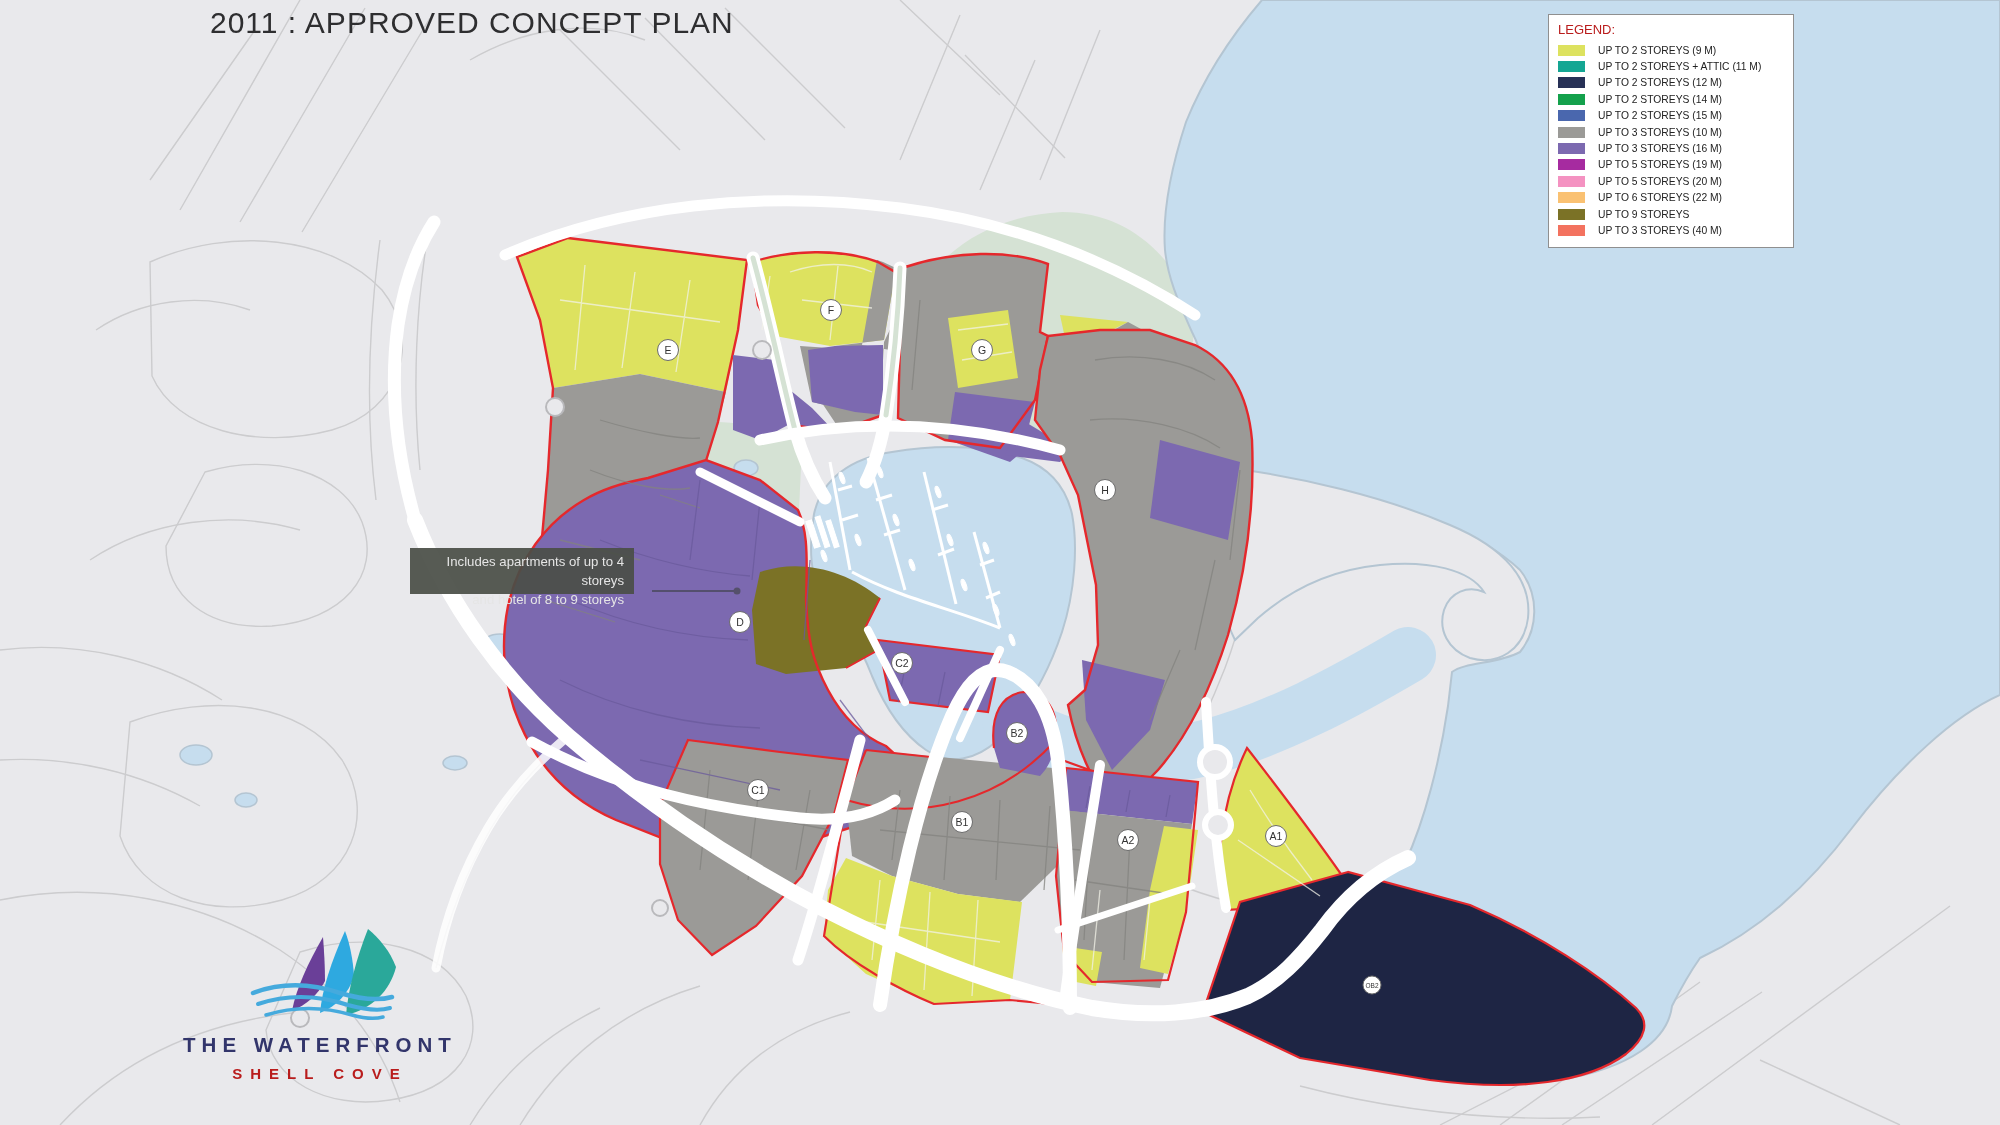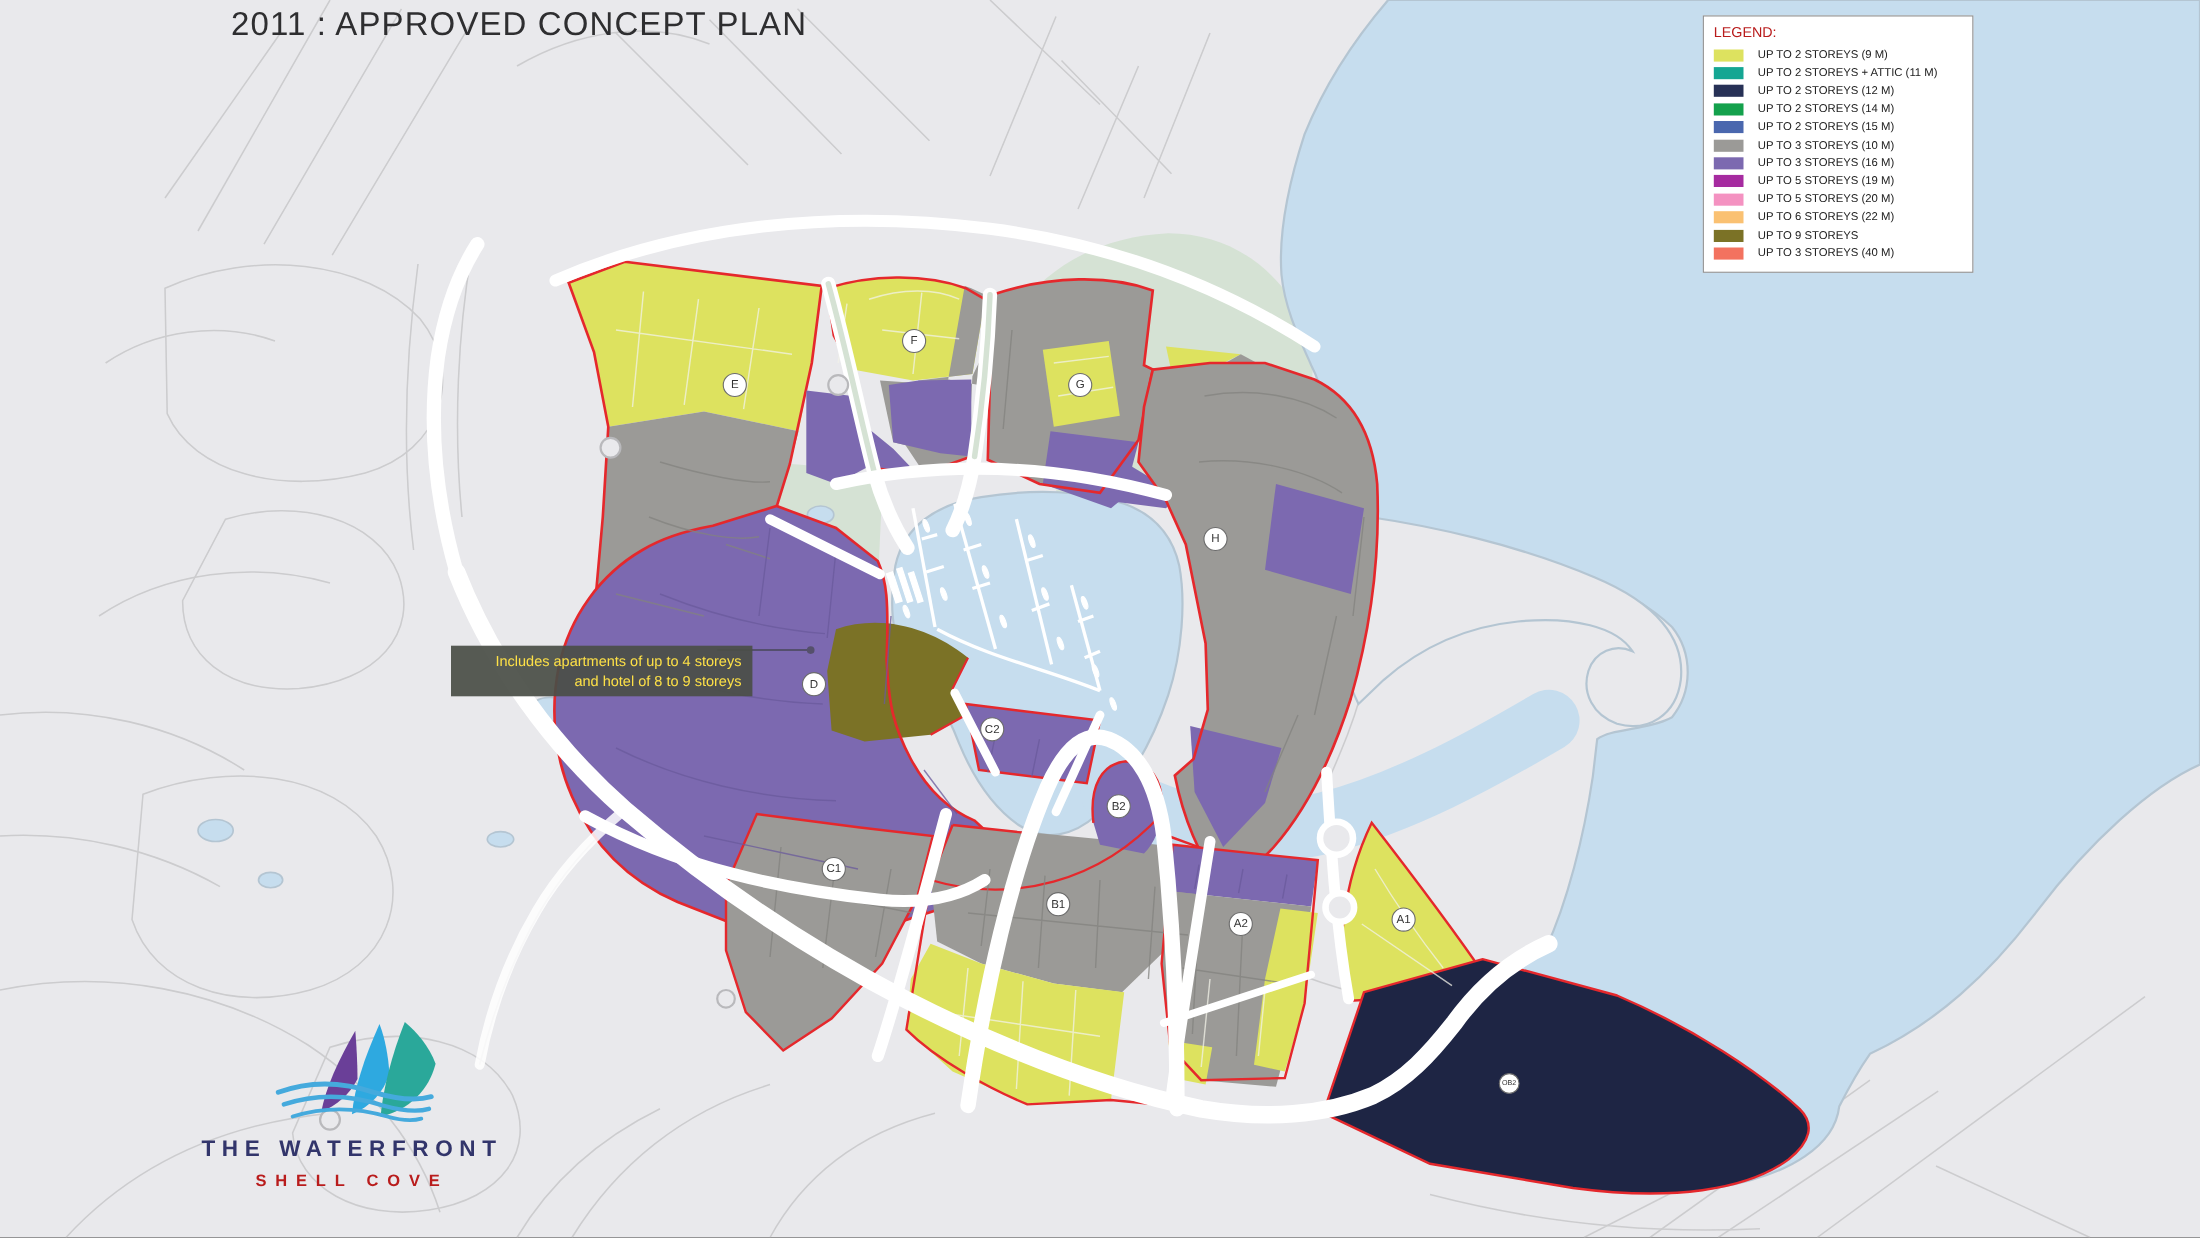--- a/index.html
+++ b/index.html
@@ -9,22 +9,22 @@
   .page-title{position:absolute;left:210px;top:6px;font-size:30px;letter-spacing:1px;
               color:#2e2e30;font-weight:400;white-space:nowrap;}
   
   .legend{position:absolute;left:1548px;top:14px;width:246px;background:#fff;
           border:1px solid #8f8f8f;box-sizing:border-box;padding:7px 8px 8px 9px;}
   .legend-title{font-size:13px;color:#b91c1c;margin:0 0 5px 0;}
   .legend-row{display:flex;align-items:center;height:16.4px;}
   .legend-swatch{width:27px;height:11px;margin-right:13px;flex:0 0 auto;}
   .legend-label{font-size:10.3px;color:#222;white-space:nowrap;}
   
-  .callout{position:absolute;left:410px;top:587px;width:274px;height:46px;
-           background:rgba(74,79,71,.93);color:#fde047;font-size:13.2px;line-height:19px;
+  .callout{position:absolute;left:410px;top:548px;width:224px;height:46px;
+           background:rgba(74,79,71,.93);color:#e5e5e5;font-size:13.2px;line-height:19px;
            text-align:right;box-sizing:border-box;padding:4px 10px 0 6px;}
   
   .logo{position:absolute;left:170px;top:925px;width:300px;height:175px;text-align:center;font-weight:bold;}
   .logo-name{position:absolute;left:0;right:0;top:108px;font-size:20.5px;letter-spacing:6px;
              color:#32356b;white-space:nowrap;}
   .logo-tag{position:absolute;left:0;right:0;top:140px;font-size:15px;letter-spacing:8px;
             color:#b91c1c;white-space:nowrap;}
   .zlabel-text{font-size:10.5px;fill:#333;}
 </style>
 </head>

